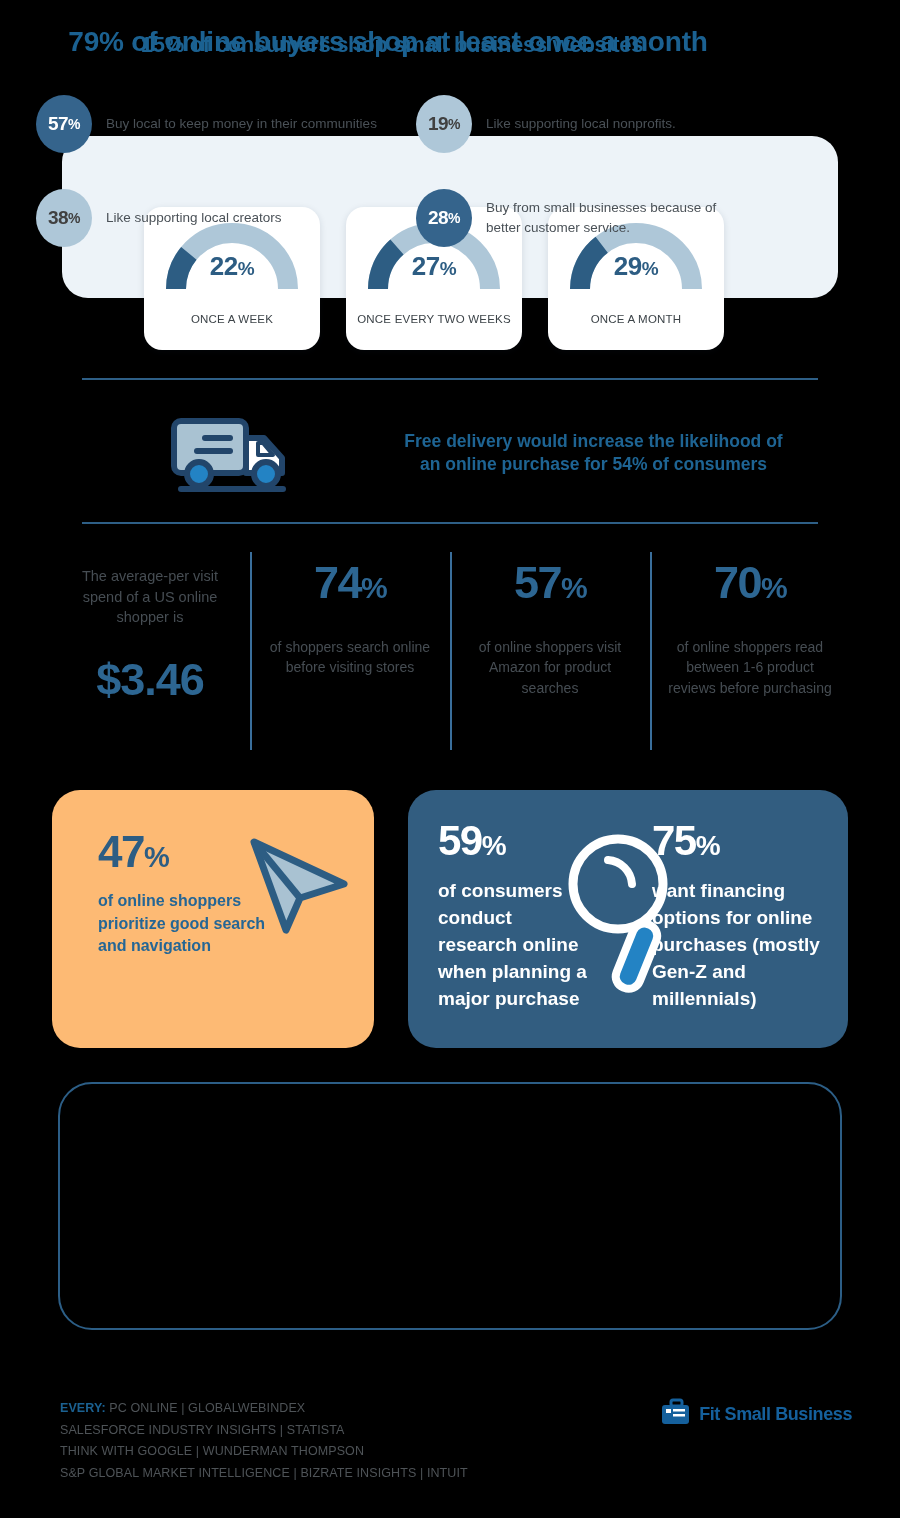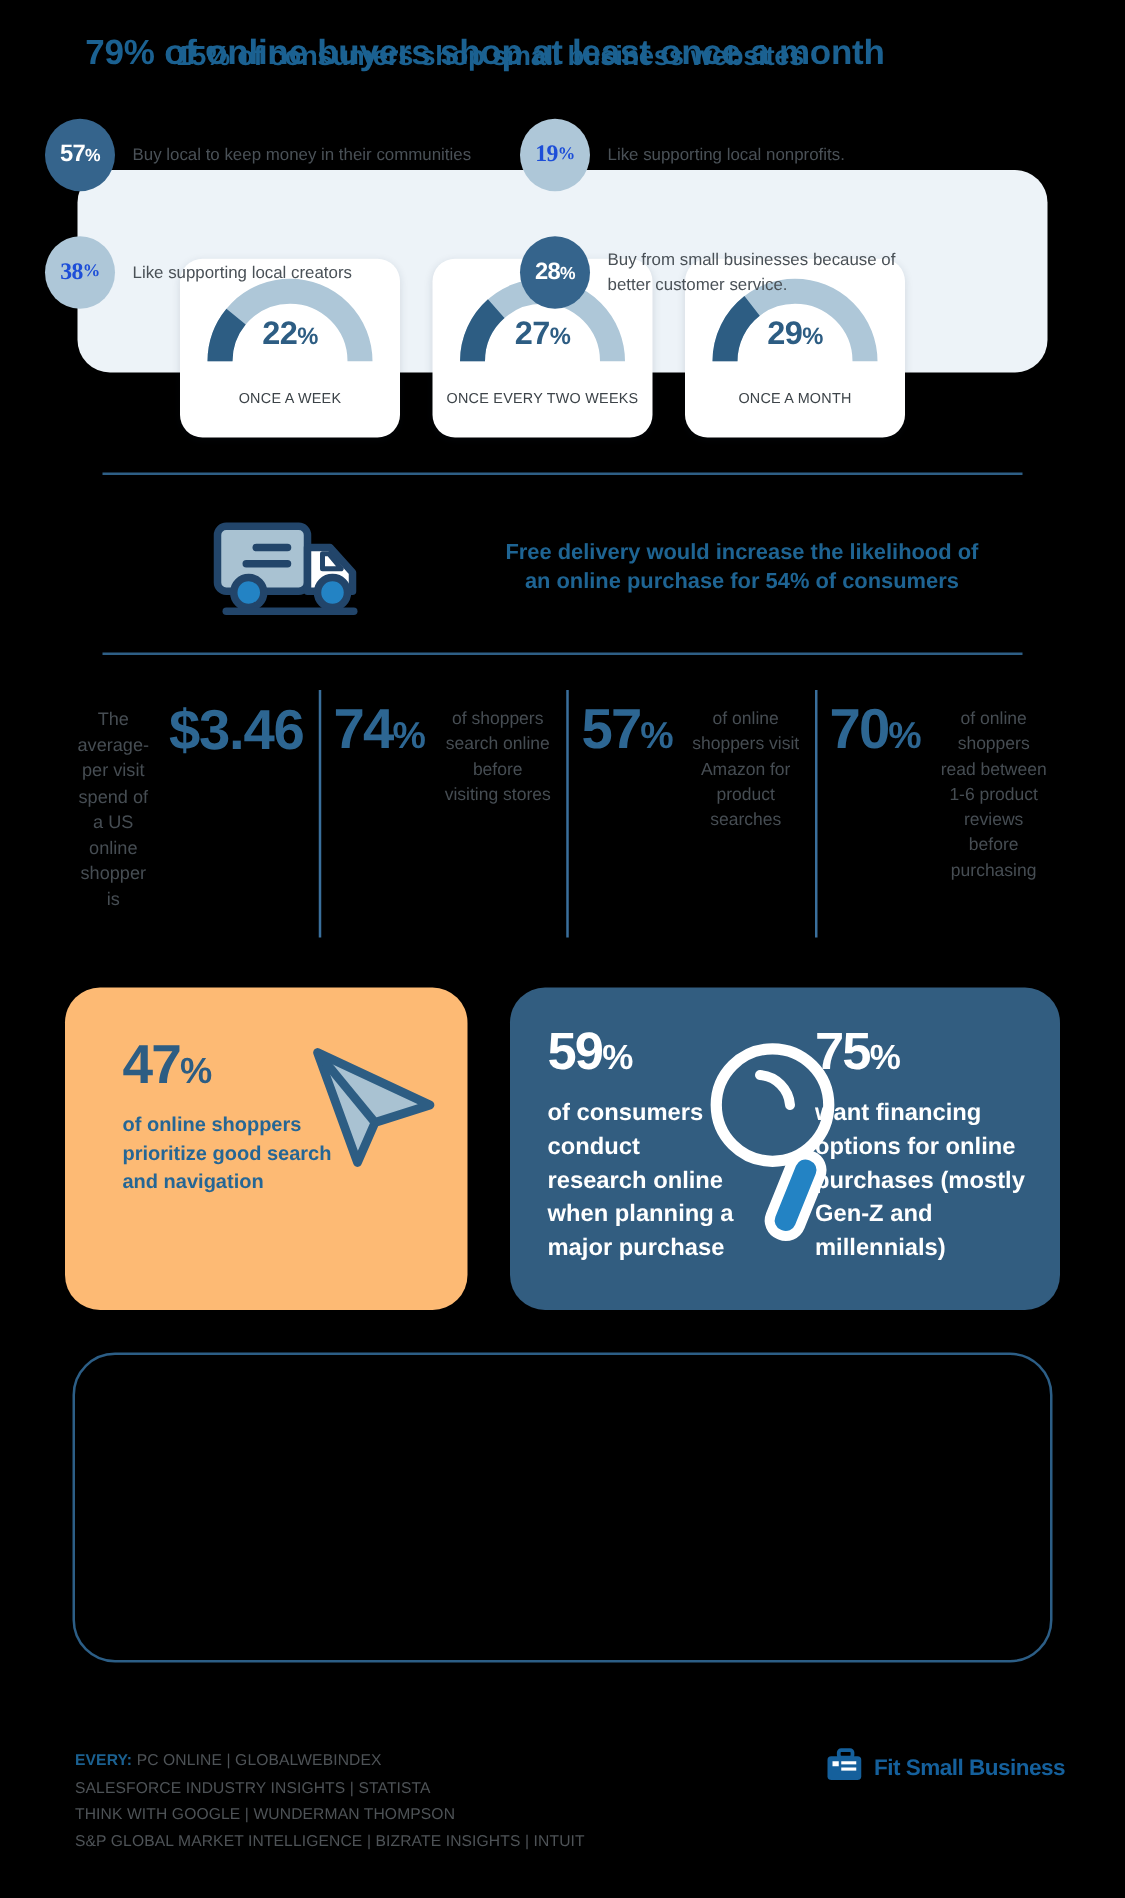--- a/index.html
+++ b/index.html
@@ -77,21 +77,21 @@
   }
 
   
   .stats {
     position: absolute; left: 50px; top: 548px; width: 800px; height: 206px;
     display: flex;
   }
   .stat-col {
     flex: 1; position: relative; padding: 0 12px;
     text-align: center;
-    display: flex; justify-content: flex-start; gap: 16px;
+    display: flex; flex-direction: column; justify-content: flex-start; gap: 16px;
   }
   .stat-col + .stat-col::before {
     content: ""; position: absolute; left: 0; top: 4px;
     width: 2px; height: 198px; background: #3a6f9c;
   }
   .stat-intro {
     font-size: 14.5px; color: #464d53; line-height: 1.42; margin-top: 18px;
   }
   .stat-money {
     font-size: 45px; font-weight: bold; color: #2d6692; letter-spacing: -1px;
@@ -164,21 +164,21 @@
   }
   .sb-item { display: flex; align-items: center; gap: 14px; height: 72px; }
   .sb-bubble {
     width: 56px; height: 58px; border-radius: 50%;
     flex: 0 0 56px;
     display: flex; align-items: center; justify-content: center;
     font-size: 19px; font-weight: bold; letter-spacing: -0.5px;
   }
   .sb-bubble .pct { font-size: 14px; }
   .sb-bubble.dark { background: #35648c; color: #ffffff; }
-  .sb-bubble.light { background: #aec7d8; color: #1d4ed8; font-family: Liberation Serif, serif; }
+  .sb-bubble.light { background: #aec7d8; color: #404040; }
   .sb-item-text {
     font-size: 13.5px; color: #4a5157; line-height: 1.45;
   }
   .sb-grid .col2 { padding-left: 22px; }
 
   
   .sources {
     position: absolute; left: 60px; top: 1398px; width: 520px;
     font-size: 12.5px; line-height: 1.72; color: #4e5357;
     letter-spacing: 0.1px;

